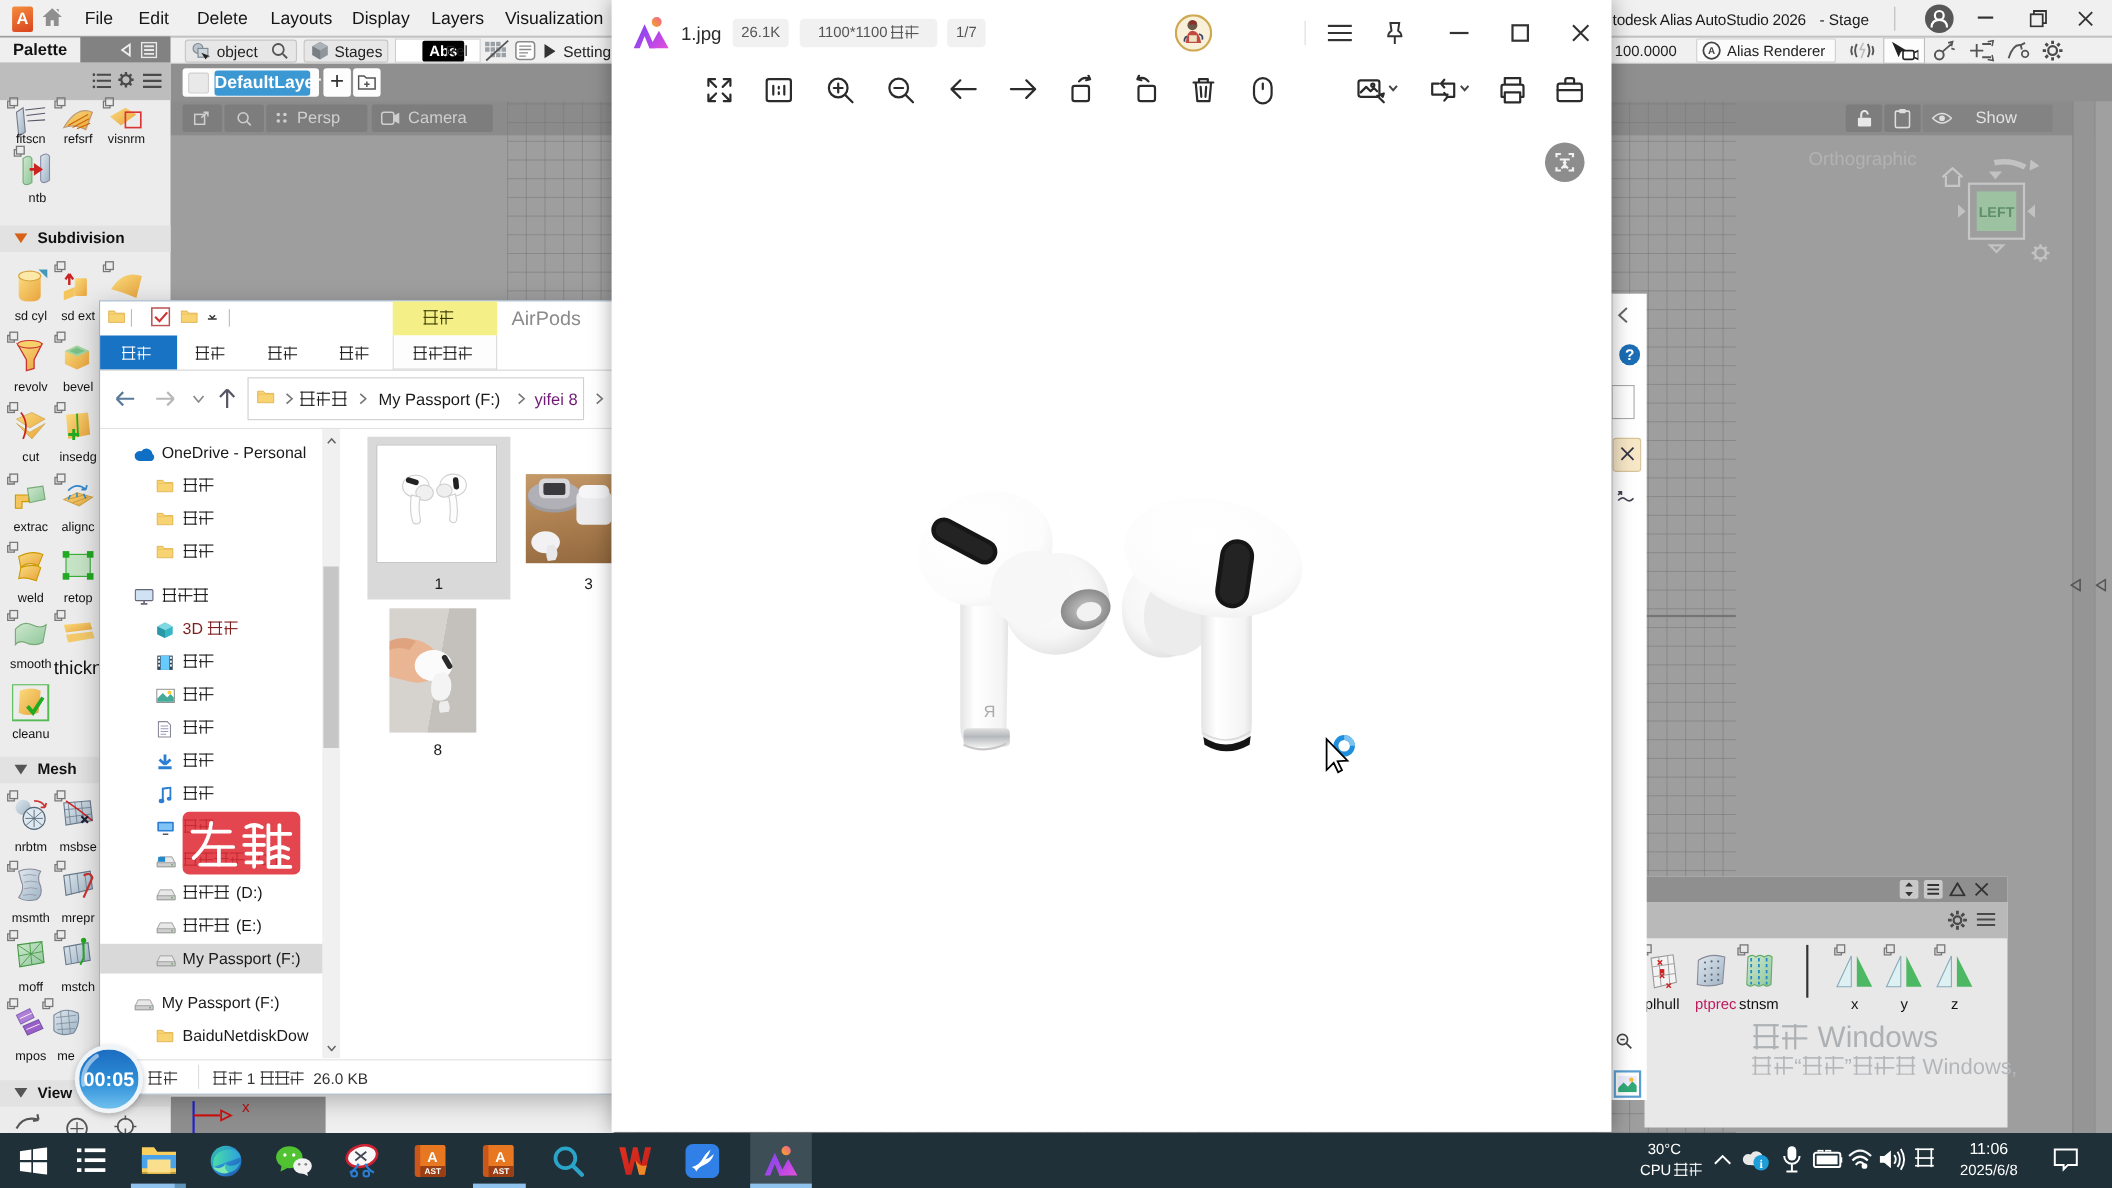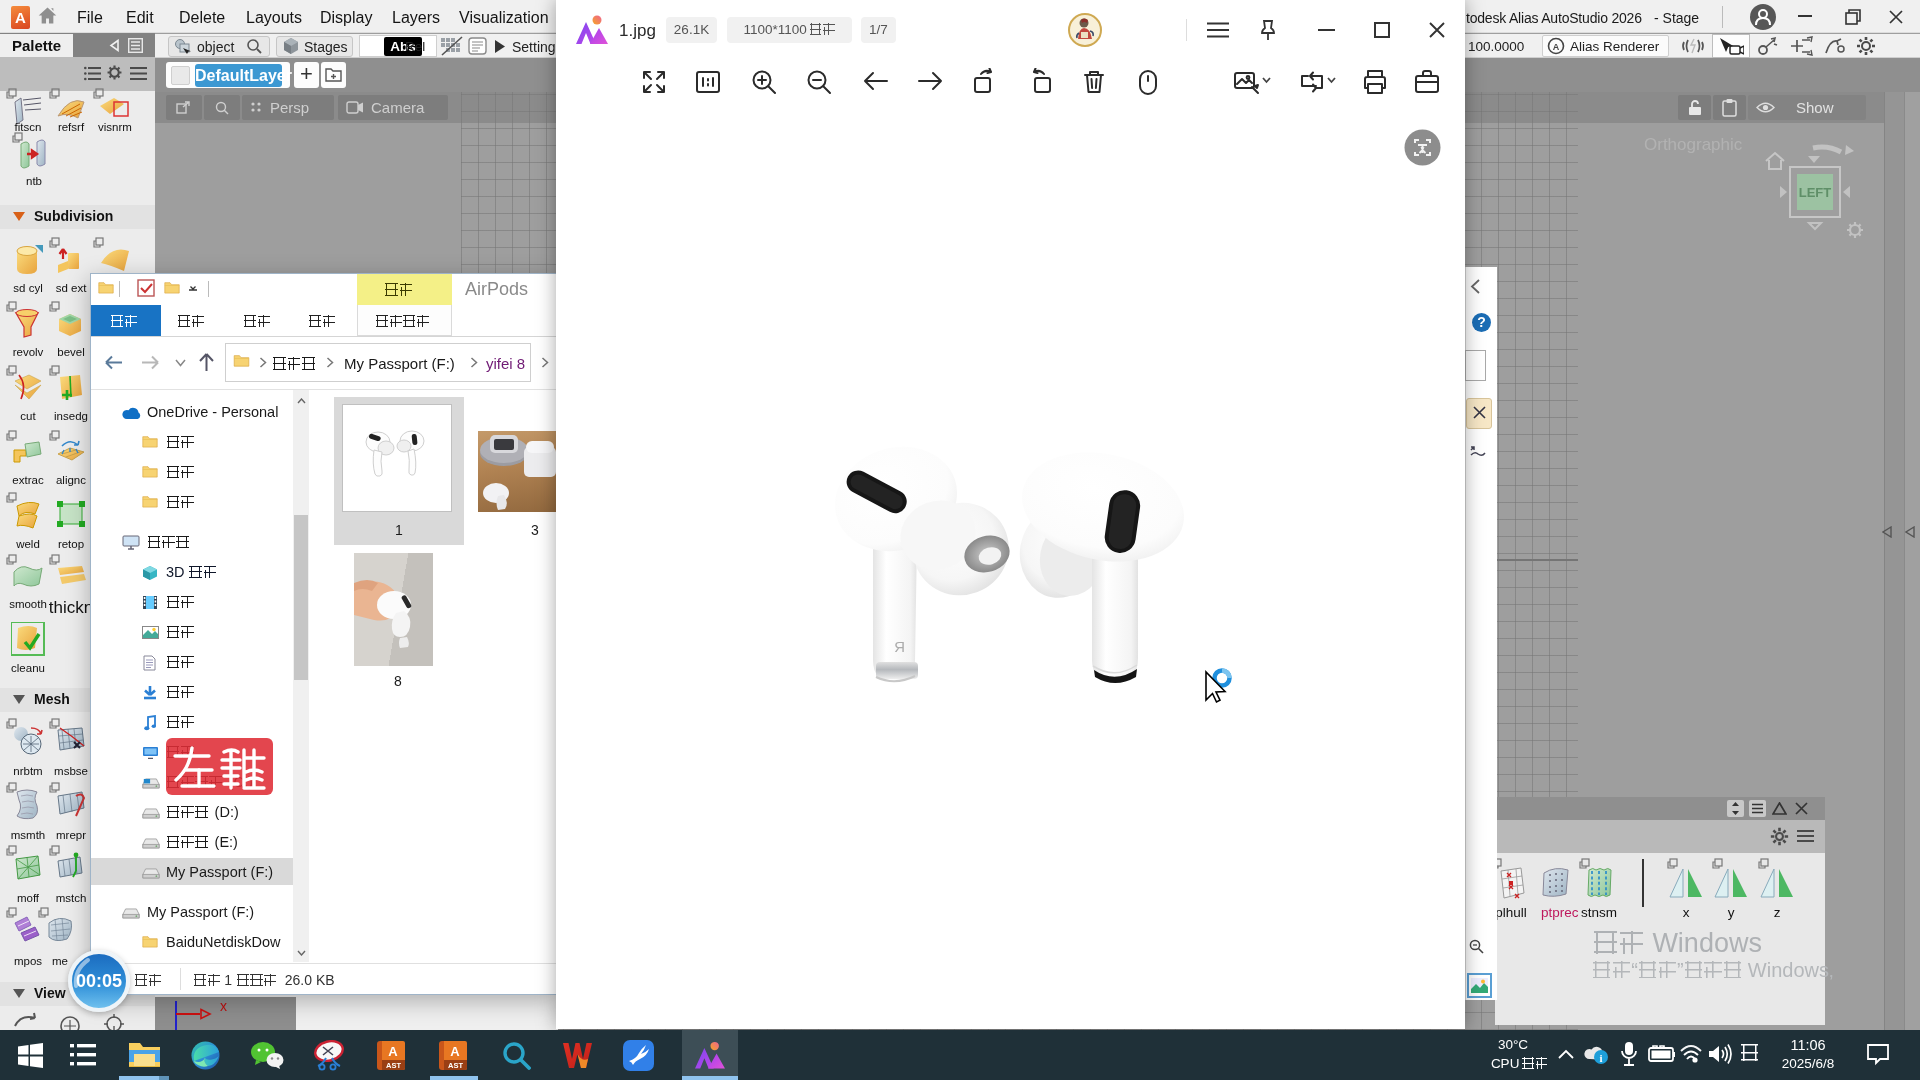--- a/index.html
+++ b/index.html
@@ -822,21 +822,21 @@
     </svg>
 <svg class="abs" style="left:142px;top:935px" width="16" height="13" viewBox="0 0 20 16">
       <path d="M1 2 h6.5 l2 2.5 H19 V15 H1 Z" fill="#f7d372" stroke="#d9a43b" stroke-width=".8"></path>
       <path d="M1 5.5 H19" stroke="#e8bf55" stroke-width=".8"></path>
     </svg>
 <div class="abs" style="left:147px;top:404px;font-size:14.5px;color:#1a1a1a;white-space:nowrap">OneDrive - Personal</div>
 <div class="abs" style="left:166px;top:434px;font-size:14.5px;color:#1a1a1a;white-space:nowrap"><span class="z"></span><span class="z2"></span></div>
 <div class="abs" style="left:166px;top:464px;font-size:14.5px;color:#1a1a1a;white-space:nowrap"><span class="z"></span><span class="z2"></span></div>
 <div class="abs" style="left:166px;top:494px;font-size:14.5px;color:#1a1a1a;white-space:nowrap"><span class="z"></span><span class="z2"></span></div>
 <div class="abs" style="left:147px;top:534px;font-size:14.5px;color:#1a1a1a;white-space:nowrap"><span class="z"></span><span class="z2"></span><span class="z"></span></div>
-<div class="abs" style="left:166px;top:564px;font-size:14.5px;color:#0f172a;white-space:nowrap">3D <span class="z"></span><span class="z2"></span></div>
+<div class="abs" style="left:166px;top:564px;font-size:14.5px;color:#7f1d1d;white-space:nowrap">3D <span class="z"></span><span class="z2"></span></div>
 <div class="abs" style="left:166px;top:594px;font-size:14.5px;color:#1a1a1a;white-space:nowrap"><span class="z"></span><span class="z2"></span></div>
 <div class="abs" style="left:166px;top:624px;font-size:14.5px;color:#1a1a1a;white-space:nowrap"><span class="z"></span><span class="z2"></span></div>
 <div class="abs" style="left:166px;top:654px;font-size:14.5px;color:#1a1a1a;white-space:nowrap"><span class="z"></span><span class="z2"></span></div>
 <div class="abs" style="left:166px;top:684px;font-size:14.5px;color:#1a1a1a;white-space:nowrap"><span class="z"></span><span class="z2"></span></div>
 <div class="abs" style="left:166px;top:714px;font-size:14.5px;color:#1a1a1a;white-space:nowrap"><span class="z"></span><span class="z2"></span></div>
 <div class="abs" style="left:166px;top:744px;font-size:14.5px;color:#1a1a1a;white-space:nowrap"><span class="z"></span><span class="z2"></span></div>
 <div class="abs" style="left:166px;top:774px;font-size:14.5px;color:#1a1a1a;white-space:nowrap"><span class="z"></span><span class="z2"></span><span class="z"></span><span class="z2"></span><span style="margin-left:2px"> (C:)</span></div>
 <div class="abs" style="left:166px;top:804px;font-size:14.5px;color:#1a1a1a;white-space:nowrap"><span class="z"></span><span class="z2"></span><span class="z"></span><span style="margin-left:2px"> (D:)</span></div>
 <div class="abs" style="left:166px;top:834px;font-size:14.5px;color:#1a1a1a;white-space:nowrap"><span class="z"></span><span class="z2"></span><span class="z"></span><span style="margin-left:2px"> (E:)</span></div>
 <div class="abs" style="left:166px;top:864px;font-size:14.5px;color:#1a1a1a;white-space:nowrap">My Passport (F:)</div>

